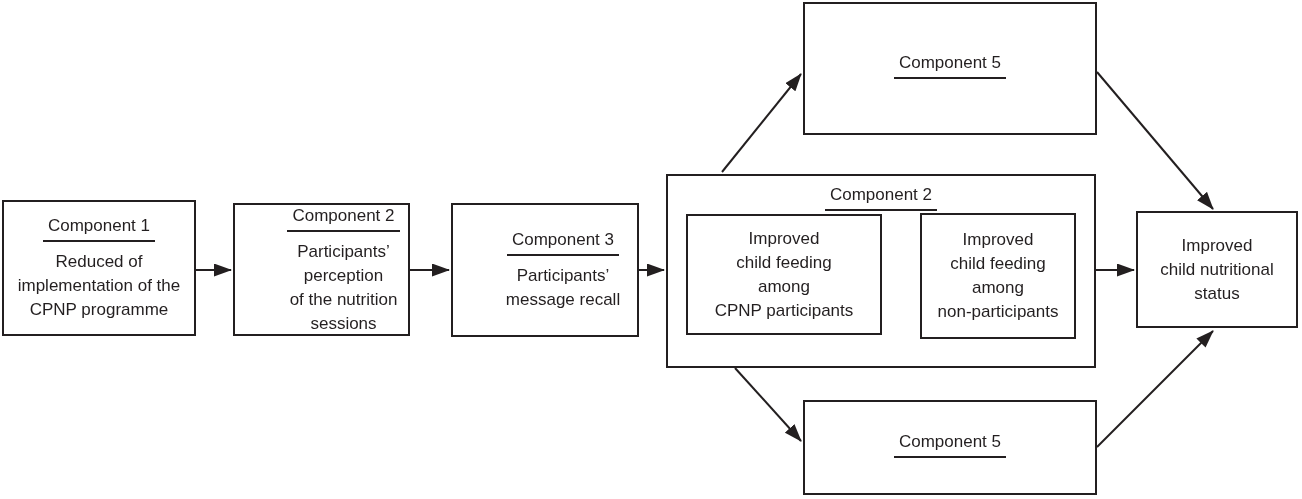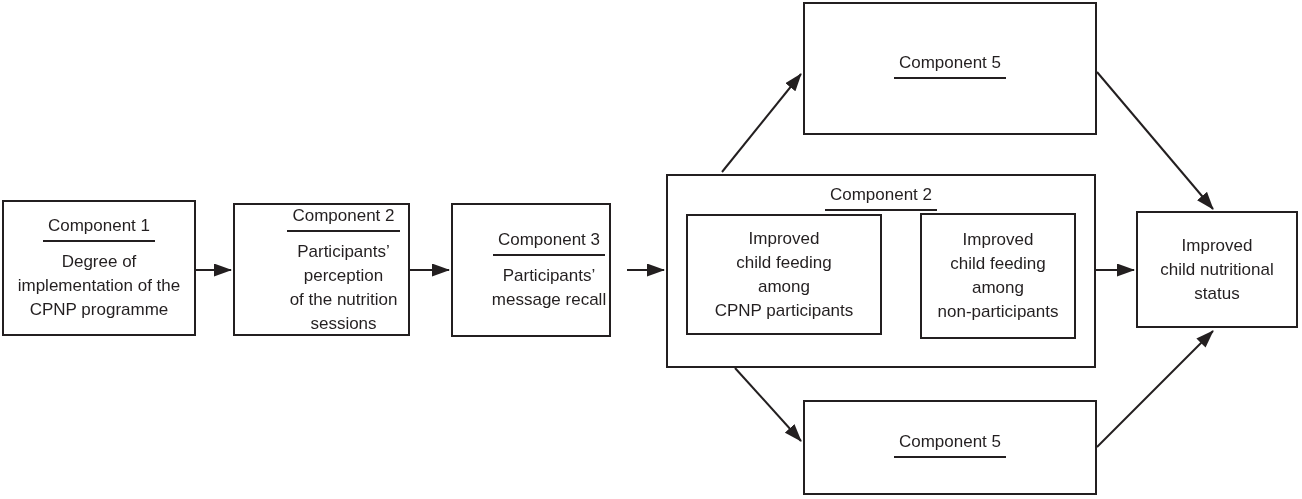--- a/index.html
+++ b/index.html
@@ -44,21 +44,21 @@
     border-bottom: 2px solid var(--ink);
     padding: 0 5px 2px 5px;
     margin-bottom: 8px;
   }
   .box .body {
     white-space: pre-line;
   }
   
   #c1       { left: 2px;    top: 200px; width: 194px; height: 136px; text-align: center; }
   #c2       { left: 233px;  top: 203px; width: 177px; height: 133px; padding-left: 44px; }
-  #c3       { left: 451px;  top: 203px; width: 160px; height: 134px; padding-left: 36px; }
+  #c3       { left: 451px;  top: 203px; width: 188px; height: 134px; padding-left: 36px; }
   #c5top    { left: 803px;  top: 2px;   width: 294px; height: 133px; }
   #c5bottom { left: 803px;  top: 400px; width: 294px; height: 95px;  }
   #outcome  { left: 1136px; top: 211px; width: 162px; height: 117px; }
   
   #c4 {
     left: 666px; top: 174px; width: 430px; height: 194px;
     justify-content: flex-start;
     padding-top: 7px;
   }
   #c4left  { left: 686px; top: 214px; width: 196px; height: 121px; }
@@ -81,21 +81,21 @@
     <line x1="882" y1="270" x2="918" y2="270" stroke="#231f20" stroke-width="2" marker-end="url(#ah)"></line>
     <line x1="1096" y1="270" x2="1134" y2="270" stroke="#231f20" stroke-width="2" marker-end="url(#ah)"></line>
     <line x1="722" y1="172" x2="801" y2="74" stroke="#231f20" stroke-width="2" marker-end="url(#ah)"></line>
     <line x1="735" y1="368" x2="801" y2="441" stroke="#231f20" stroke-width="2" marker-end="url(#ah)"></line>
     <line x1="1097" y1="72" x2="1213" y2="209" stroke="#231f20" stroke-width="2" marker-end="url(#ah)"></line>
     <line x1="1097" y1="447" x2="1213" y2="331" stroke="#231f20" stroke-width="2" marker-end="url(#ah)"></line>
   </svg>
 
   <div class="box" id="c1">
     <span class="title">Component 1</span>
-    <div class="body">Degree of
+    <div class="body">Reduced of
 implementation of the
 CPNP programme</div>
   </div>
 
   <div class="box" id="c2">
     <span class="title">Component 2</span>
     <div class="body">Participants’
 perception
 of the nutrition
 sessions</div>

